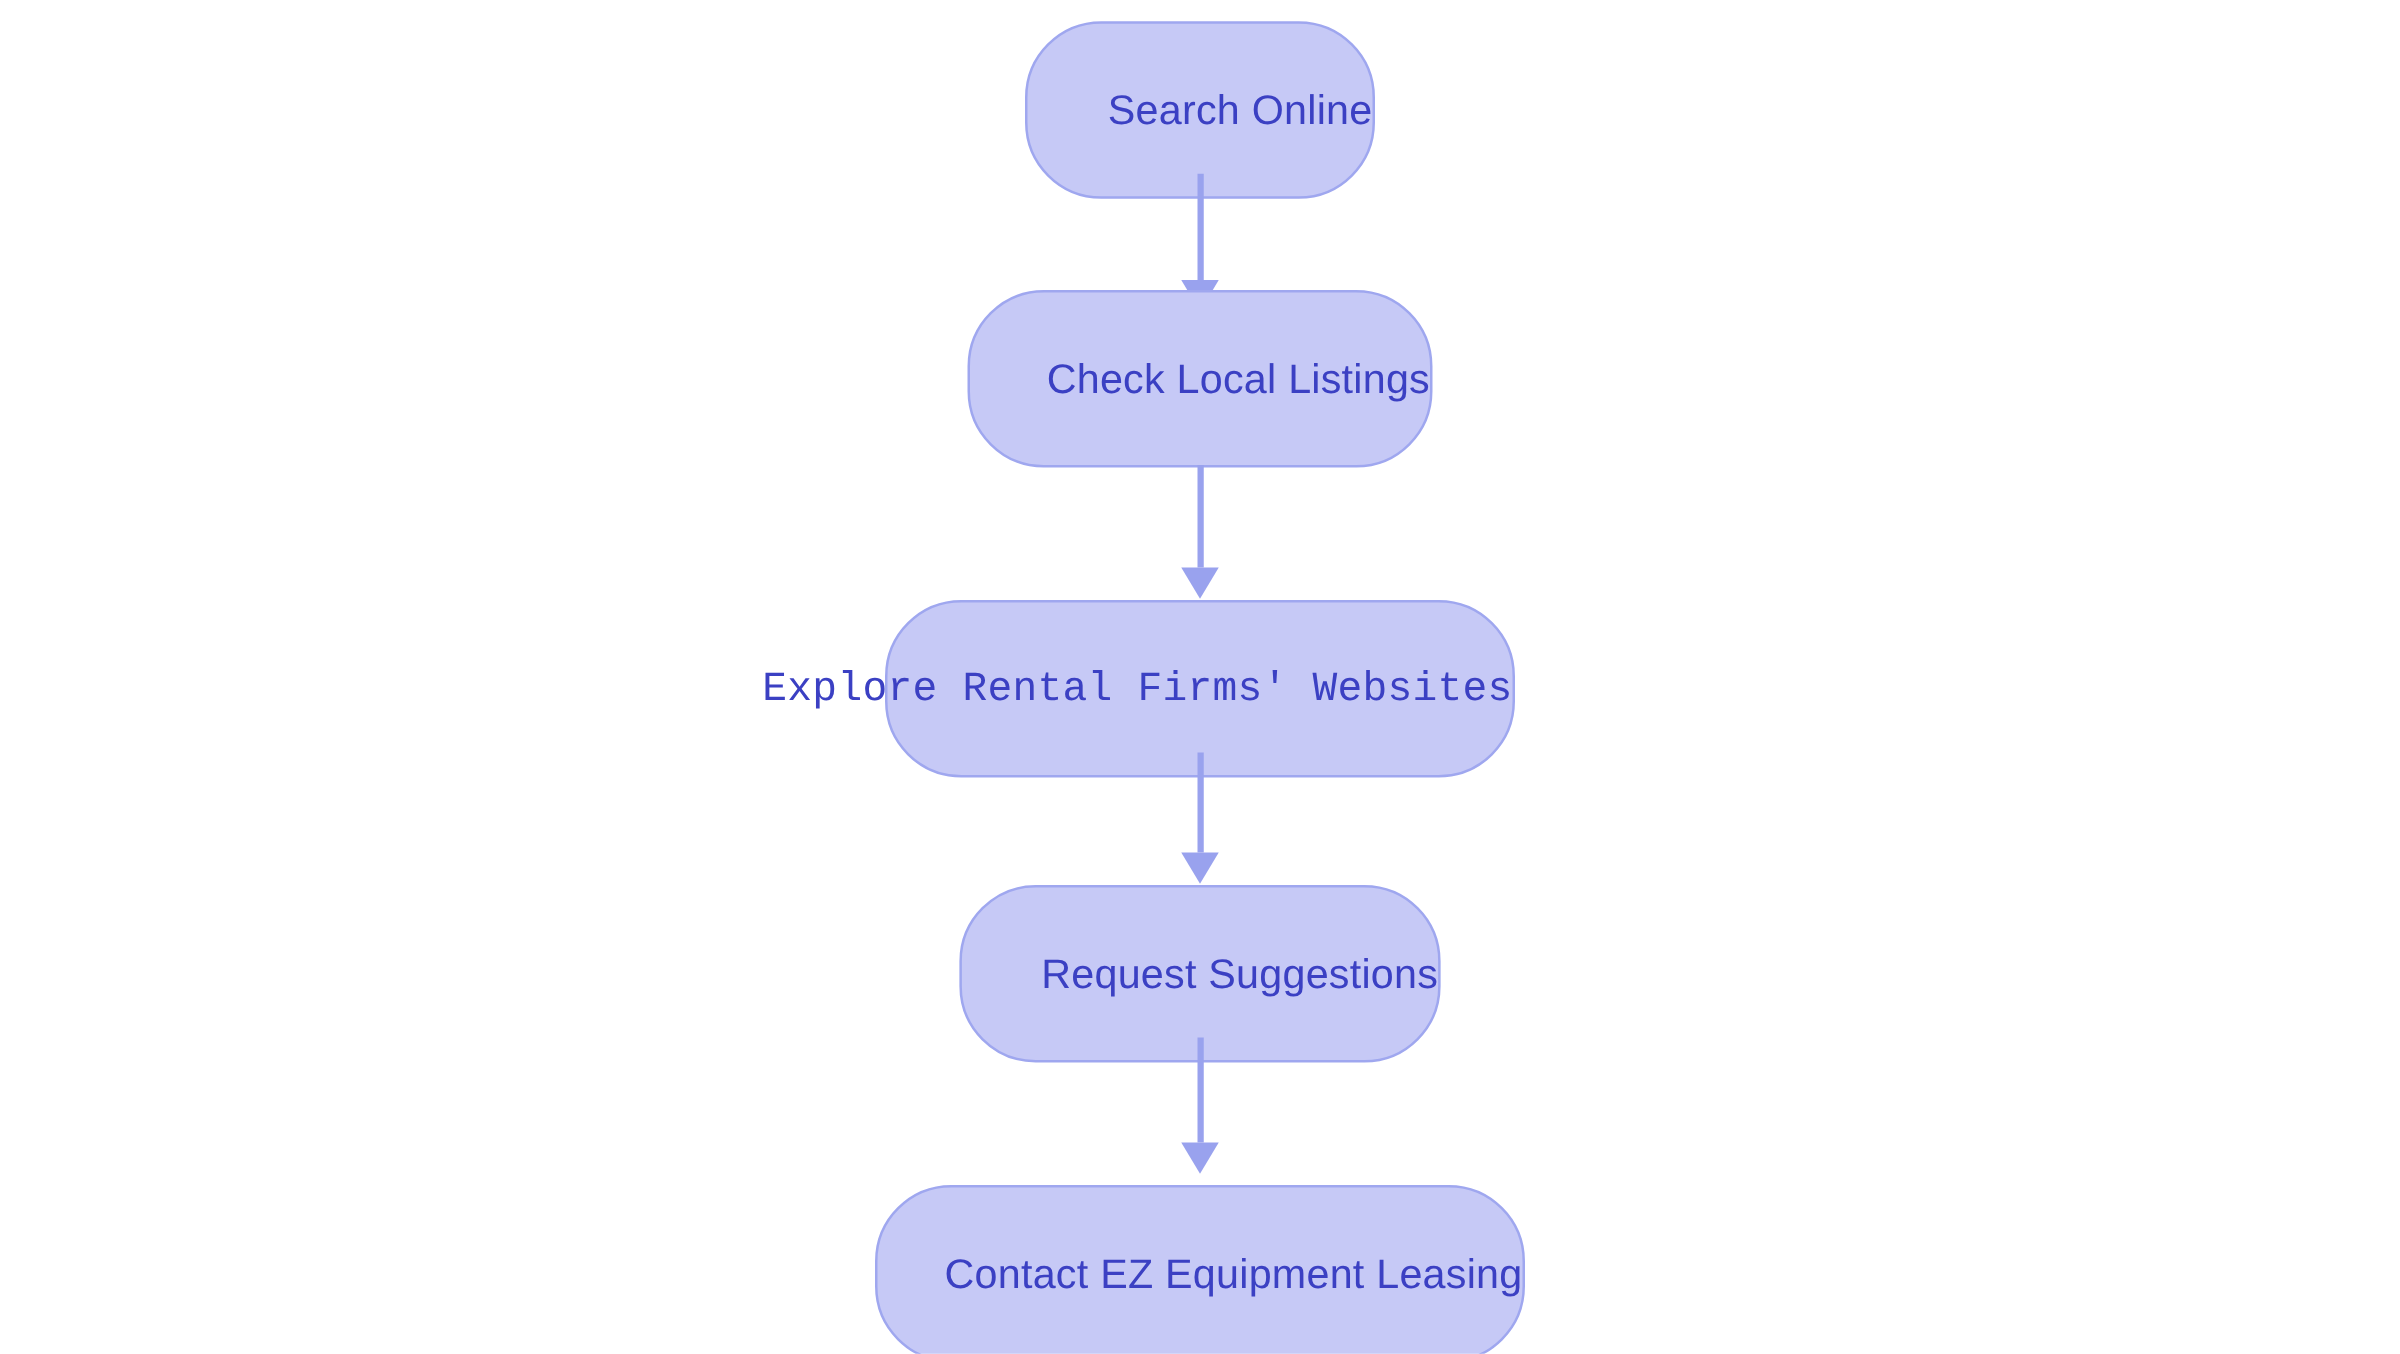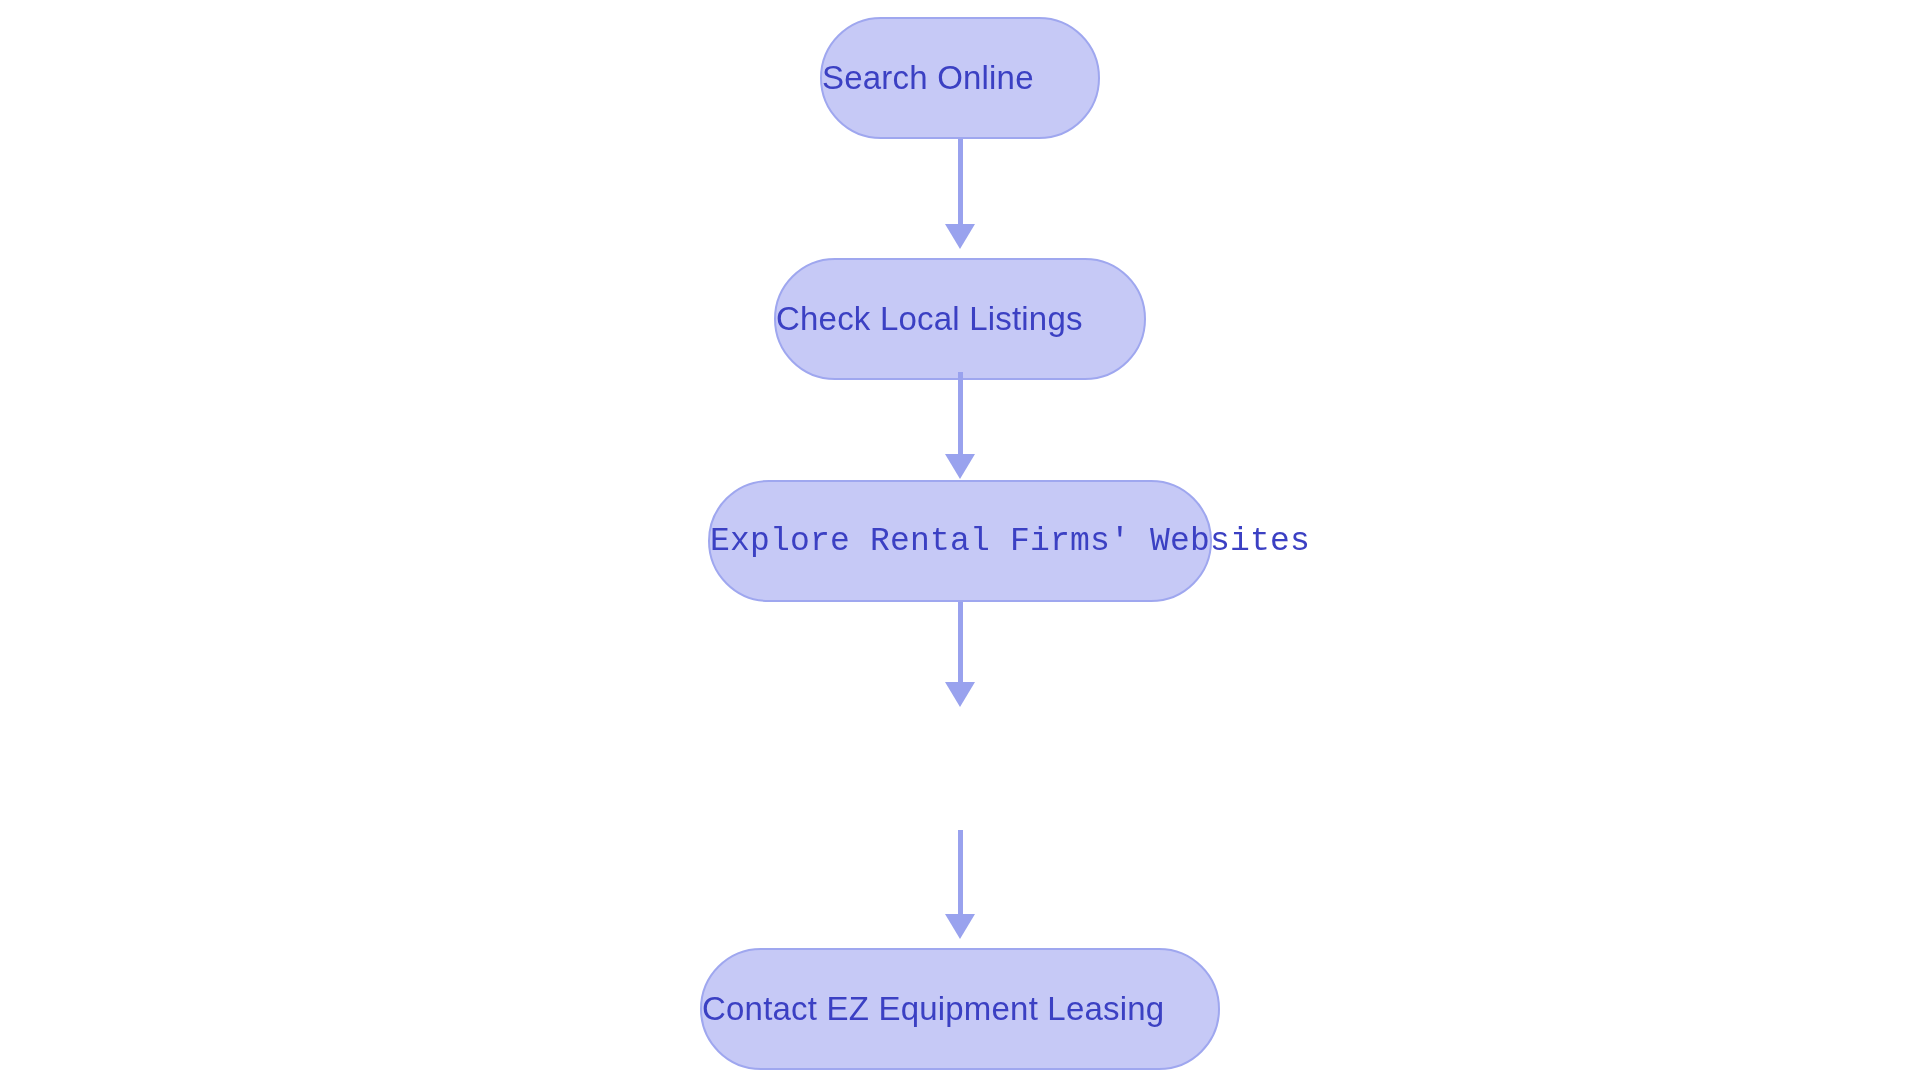--- a/index.html
+++ b/index.html
@@ -14,37 +14,37 @@
   .canvas {
     position: relative;
     width: 1920px;
     height: 1083px;
     background: var(--bg, #ffffff);
   }
   .node {
     position: absolute;
     left: 50%;
     transform: translateX(-50%);
-    height: 122px;
+    height: 142px;
     border-radius: 61px;
     background: var(--node-fill, #c6c9f6);
     border: 2px solid var(--node-border, #9fa7ef);
     box-sizing: border-box;
     display: flex;
     align-items: center;
-    justify-content: flex-start;
+    justify-content: flex-end;
   }
   .node-label {
     color: var(--text-color, #3b40c3);
     font-size: 33px;
     letter-spacing: 0.2px;
     white-space: nowrap;
   }
   .node-1 { top: 17px;  width: 280px; }
-  .node-2 { top: 258px; width: 372px; }
+  .node-2 { top: 232px; width: 372px; }
   .node-3 { top: 480px; width: 504px; font-family: Liberation Mono, monospace; }
   .node-4 { top: 708px; width: 385px; }
   .node-5 { top: 948px; width: 520px; }
 
   .arrow {
     position: absolute;
     left: 50%;
     transform: translateX(-50%);
     display: flex;
     flex-direction: column;
@@ -92,20 +92,23 @@
 
   <div class="node node-3">
     <span class="node-label">Explore Rental Firms' Websites</span>
   </div>
 
   <div class="arrow arrow-3">
     <span class="arrow-line"></span>
     <span class="arrow-head"></span>
   </div>
 
+  <div class="node node-4">
+    <span class="node-label">Request Suggestions</span>
+  </div>
 
   <div class="arrow arrow-4">
     <span class="arrow-line"></span>
     <span class="arrow-head"></span>
   </div>
 
   <div class="node node-5">
     <span class="node-label">Contact EZ Equipment Leasing</span>
   </div>
 

